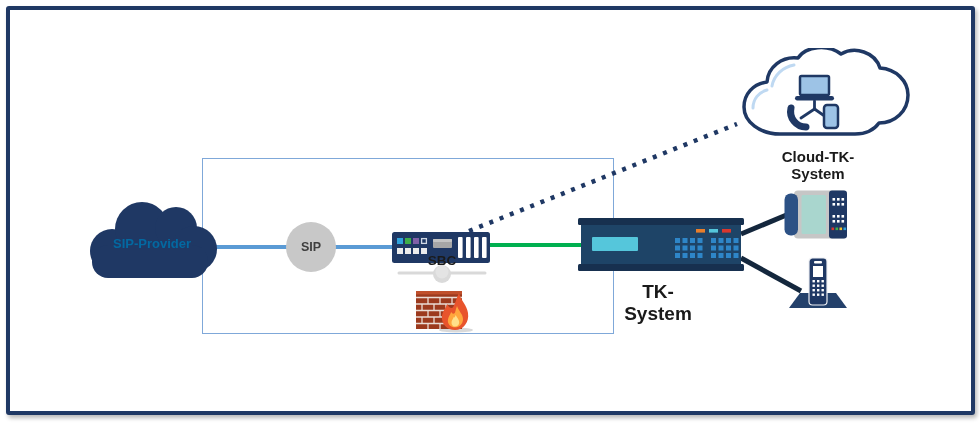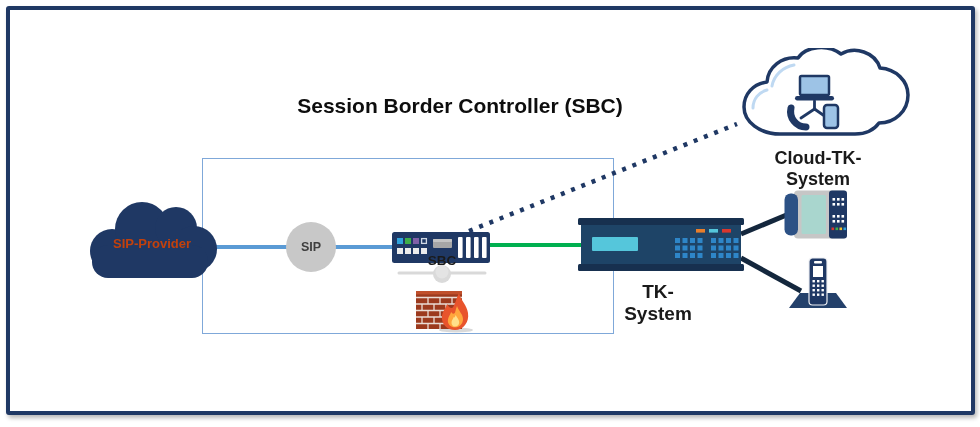--- a/index.html
+++ b/index.html
@@ -19,36 +19,35 @@
          border:4px solid var(--navy);border-radius:3px;
          box-shadow:2px 3px 4px rgba(0,0,0,.28);background:#fff;z-index:0;}
   .zone{position:absolute;left:202px;top:158px;width:412px;height:176px;box-sizing:border-box;
         border:1.5px solid var(--zone);z-index:1;}
   .lines{position:absolute;left:0;top:0;width:980px;height:427px;z-index:2;}
   .node{position:absolute;z-index:3;}
   .lbl{position:absolute;z-index:4;color:#1a1a1a;text-align:center;}
   .title{left:240px;top:94px;width:440px;font-size:21px;font-weight:700;color:#0d0d0d;}
   .lbl-sbc{left:414px;top:209px;width:56px;font-size:13.5px;font-weight:600;margin-top:44px;}
   .lbl-tk{left:613px;top:281px;width:90px;font-size:19px;font-weight:600;}
-  .lbl-cloud{left:758px;top:148px;width:120px;font-size:18px;font-weight:600;}
-  .lbl-provider{left:97px;top:236px;width:110px;font-size:13px;font-weight:700;color:#c2410c;z-index:4;position:absolute;text-align:center;}
+  .lbl-cloud{left:758px;top:148px;width:120px;font-size:15px;font-weight:600;}
+  .lbl-provider{left:97px;top:236px;width:110px;font-size:13px;font-weight:700;color:#0369a1;z-index:4;position:absolute;text-align:center;}
   .sip-node{position:absolute;left:286px;top:222px;width:50px;height:50px;border-radius:50%;
             background:var(--nodegray);display:flex;align-items:center;justify-content:center;
             font-size:12.5px;font-weight:700;color:#3f3f3f;z-index:3;text-align:center;}
   .f-navy{fill:var(--navy);}
   .s-navy{stroke:var(--navy);}
 </style>
 </head>
 <body>
 
 <div class="stage">
 
   <div class="frame"></div>
 
-  <div class="lbl title">Session Border Controller (SBC)</div>
 
   <div class="zone"></div>
 
   <svg class="lines" viewBox="0 0 980 427">
     <line x1="215" y1="247" x2="394" y2="247" stroke="var(--sipline)" stroke-width="4"></line>
     <line x1="487" y1="245" x2="600" y2="245" stroke="var(--lanline)" stroke-width="4"></line>
     <line x1="469" y1="231" x2="737" y2="124" stroke="var(--navy)" stroke-width="4.5" stroke-dasharray="4 7"></line>
     <line x1="741" y1="234" x2="796" y2="211" stroke="var(--phoneline)" stroke-width="5"></line>
     <line x1="741" y1="258" x2="801" y2="291" stroke="var(--phoneline)" stroke-width="5"></line>
   </svg>

